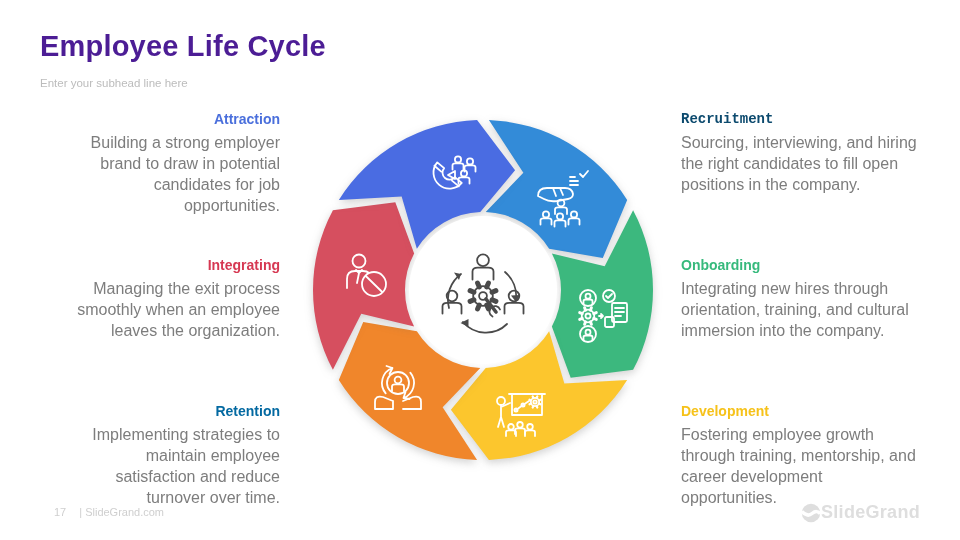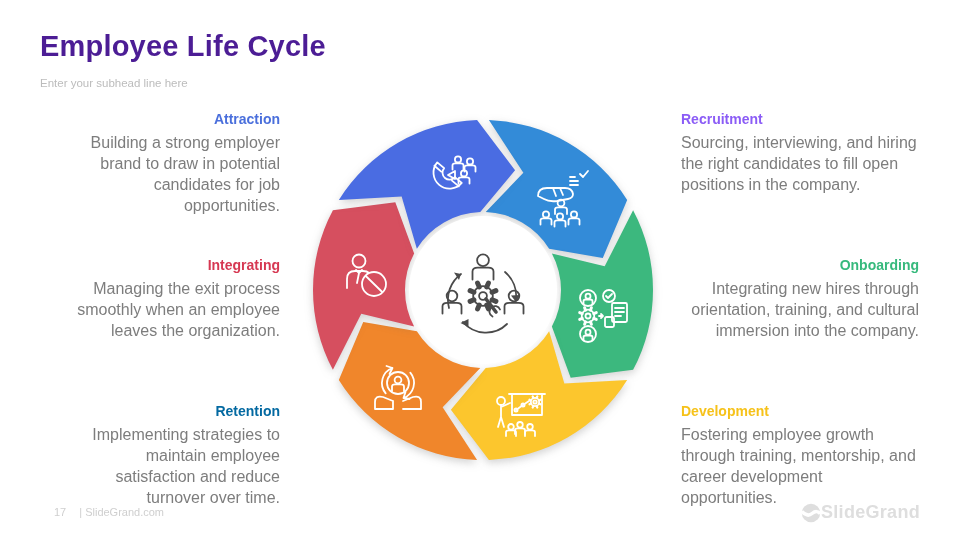--- a/index.html
+++ b/index.html
@@ -21,21 +21,21 @@
   .stage-block { position:absolute; }
   .stage-block h3 { font-size:14px; font-weight:700; line-height:17px; margin-bottom:4px; }
   .stage-block p  { font-size:16px; line-height:21px; color:#7d7d7d; }
   .col-left  { text-align:right; }
   .col-right { left:681px; text-align:left; }
   .row-0 { top:111px; } .row-1 { top:257px; } .row-2 { top:403px; }
   .w-attr { width:222px; left:58px; }
   .w-sep  { width:216px; left:64px; }
   .w-ret  { width:214px; left:66px; }
   .w-rec  { width:256px; }
-  .w-onb  { width:238px;text-align:right; }
+  .w-onb  { width:238px; }
   .w-dev  { width:240px; }
   #diagram { position:absolute; left:293px; top:100px; }
   .seg { filter:drop-shadow(0 3px 4px rgba(90,90,90,.28)); }
   .seg-icon, .center-icon { fill:none; stroke-linecap:round; stroke-linejoin:round; }
   .seg-icon { stroke:#ffffff; stroke-width:1.8; }
   .footer-left {
     position:absolute; left:30px; top:506px;
     font-size:11px; color:#cfcfcf;
   }
   .footer-left .pn { margin-right:13px;margin-left:24px; }
@@ -49,21 +49,21 @@
 <body>
 
 <h1 class="slide-title">Employee Life Cycle</h1>
 <div class="slide-subtitle">Enter your subhead line here</div>
 
 <div class="stage-block col-left row-0 w-attr">
   <h3 style="color: rgb(74, 111, 220);">Attraction</h3>
   <p>Building a strong employer brand to draw in potential candidates for job opportunities.</p>
 </div>
 <div class="stage-block col-right row-0 w-rec">
-  <h3 style="color: #8b5cf6;">Recruitment</h3>
+  <h3 style="color: #0c4a6e; font-family: Liberation Mono, monospace;">Recruitment</h3>
   <p>Sourcing, interviewing, and hiring the right candidates to fill open positions in the company.</p>
 </div>
 <div class="stage-block col-left row-1 w-sep">
   <h3 style="color: rgb(214, 56, 82);">Integrating</h3>
   <p>Managing the exit process smoothly when an employee leaves the organization.</p>
 </div>
 <div class="stage-block col-right row-1 w-onb">
   <h3 style="color: rgb(54, 185, 124);">Onboarding</h3>
   <p>Integrating new hires through orientation, training, and cultural immersion into the company.</p>
 </div>

